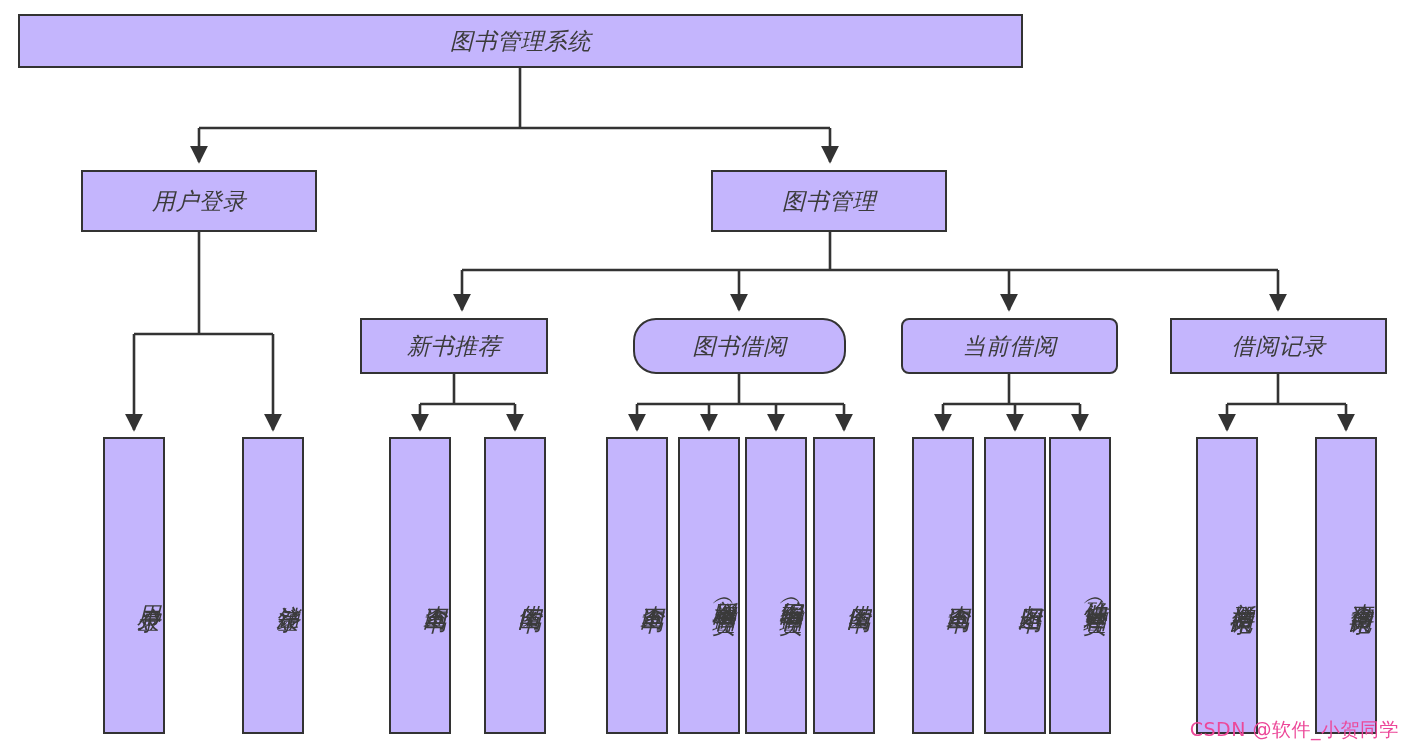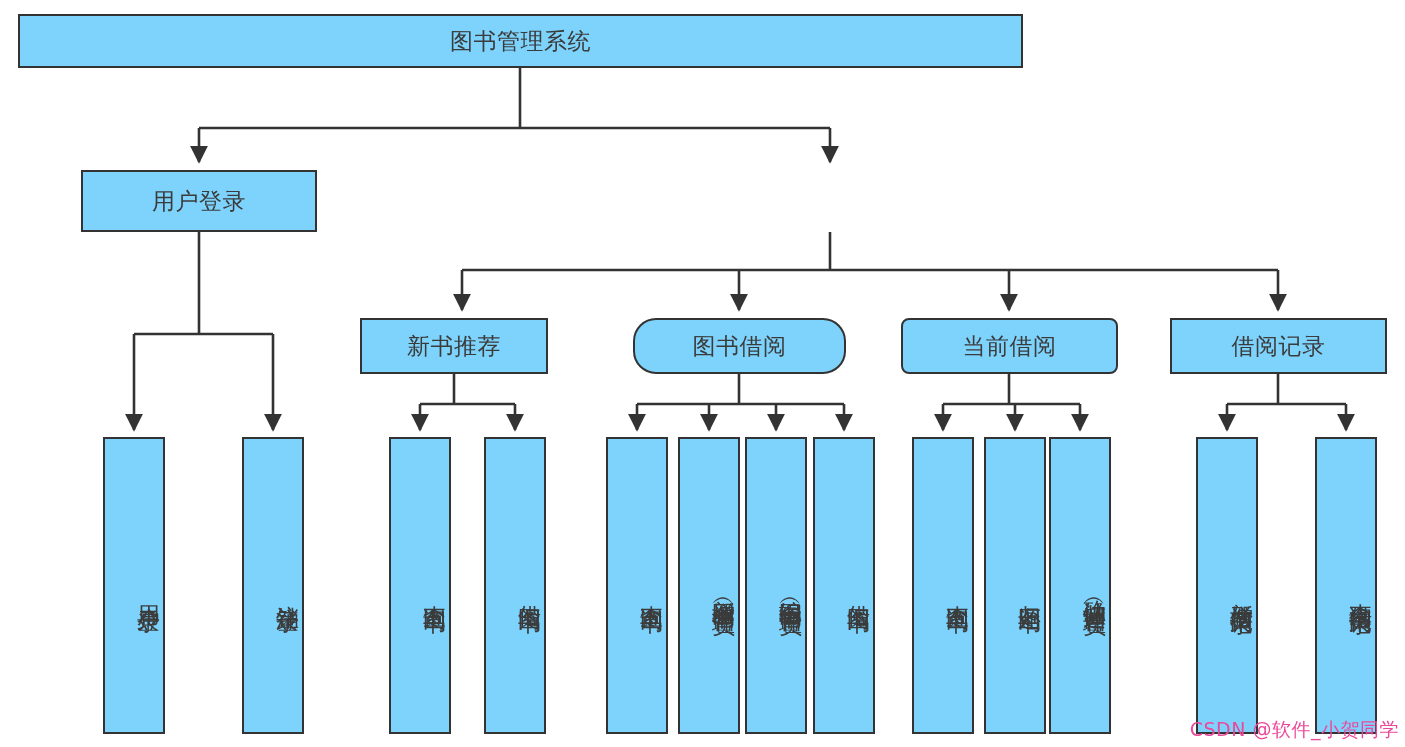--- a/index.html
+++ b/index.html
@@ -21,27 +21,28 @@
     position: absolute;
     left: 0;
     top: 0;
     width: 1405px;
     height: 747px;
   }
   .node {
     position: absolute;
     box-sizing: border-box;
     border: 2.2px solid #333333;
-    background: #7dd3fc;
+    background: #c4b5fd;
     color: #3b3b3b;
     display: flex;
     align-items: center;
     justify-content: center;
     text-align: center;
     line-height: 1.22;
+    font-style: italic;
   }
   .node.horiz {
     font-size: 23px;
     letter-spacing: 0.5px;
   }
   .node.root {
     font-size: 23px;
   }
   .node.vert {
     writing-mode: vertical-rl;
@@ -123,20 +124,23 @@
     </g>
   </svg>
 
   <div class="node root horiz" style="left: 18px; top: 14px; width: 1005px; height: 54px;">
     <span>图书管理系统</span>
   </div>
 
   <div class="node horiz" style="left: 81px; top: 170px; width: 236px; height: 62px;">
     <span>用户登录</span>
   </div>
+  <div class="node horiz" style="left: 711px; top: 170px; width: 236px; height: 62px;">
+    <span>图书管理</span>
+  </div>
 
   <div class="node horiz" style="left: 360px; top: 318px; width: 188px; height: 56px;">
     <span>新书推荐</span>
   </div>
   <div class="node horiz" style="left: 633px; top: 318px; width: 213px; height: 56px; border-radius: 23px;">
     <span>图书借阅</span>
   </div>
   <div class="node horiz" style="left: 901px; top: 318px; width: 217px; height: 56px; border-radius: 8px;">
     <span>当前借阅</span>
   </div>

